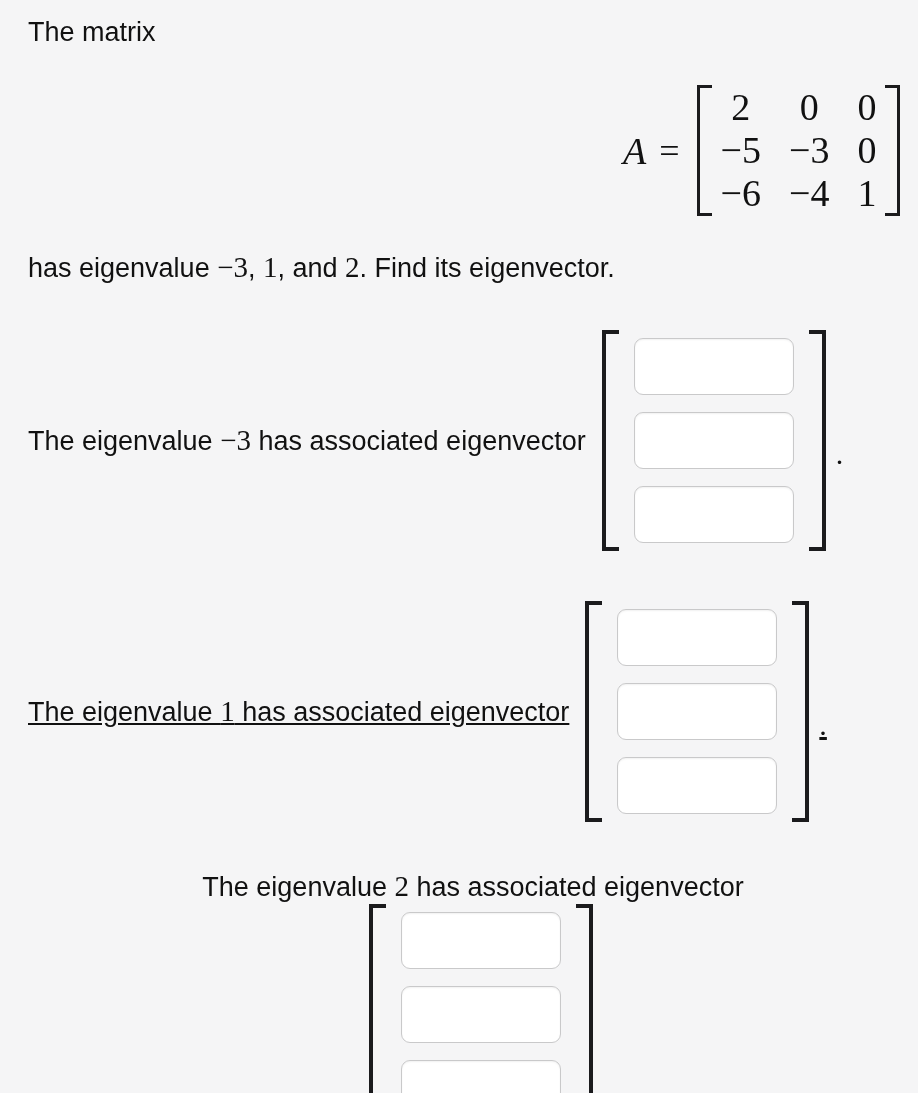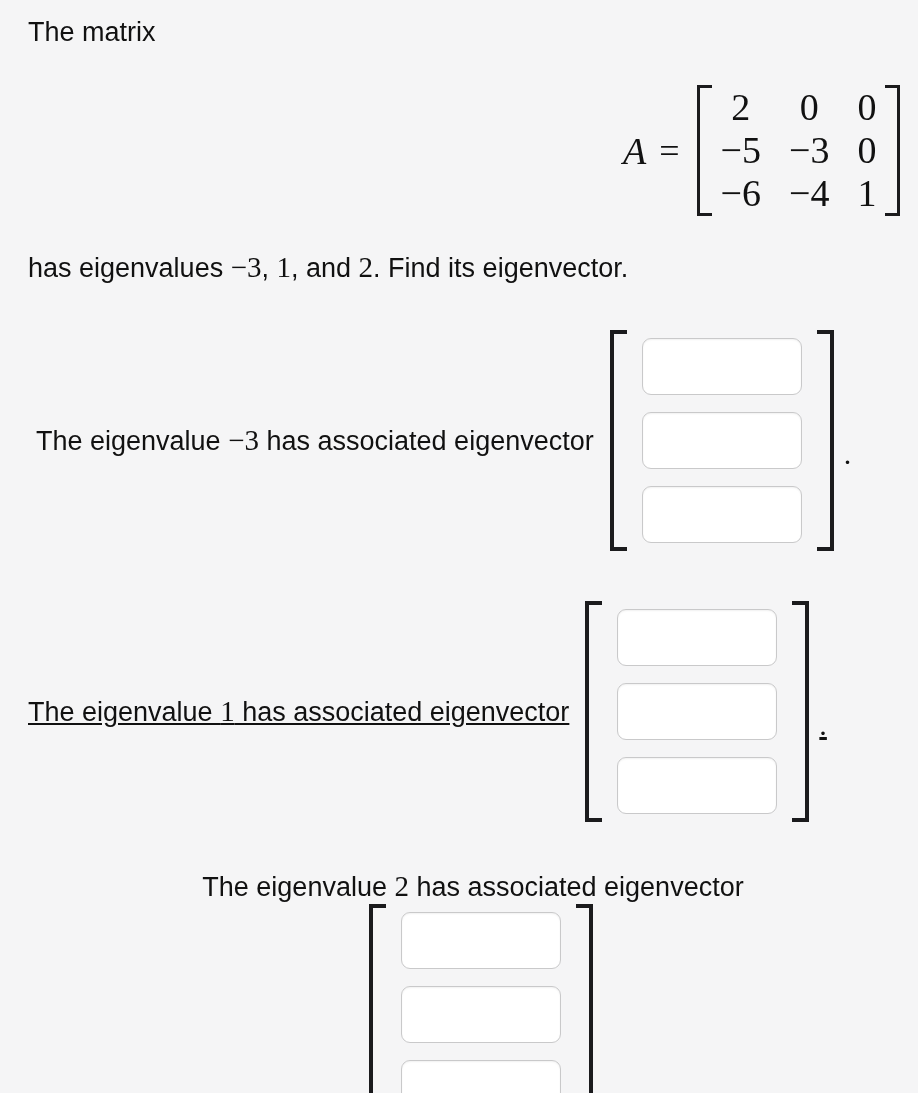--- a/index.html
+++ b/index.html
@@ -60,21 +60,21 @@
   .num {
     font-family: "Liberation Serif", serif;
     font-size: 29px;
   }
 
   
   .qrow {
     display: flex;
     align-items: center;
   }
-  .qrow.q0 { margin-top: 45px; margin-left: 8px; }
+  .qrow.q0 { margin-top: 45px; }
   .qrow.q1 { margin-top: 50px; text-decoration: underline; }
   .qrow.q2 { margin-top: 47px; flex-direction: column; }
   .qlabel {
     margin: 0;
     font-size: 27px;
     line-height: 34px;
   }
   .vector {
     display: flex;
     align-items: stretch;
@@ -129,21 +129,21 @@
         <span class="mcell">−3</span>
         <span class="mcell">0</span>
         <span class="mcell">−6</span>
         <span class="mcell">−4</span>
         <span class="mcell">1</span>
       </div>
       <div class="mbracket right"></div>
     </div>
   </div>
 
-  <p class="eigenline"><span>has eigenvalues </span><span class="num">−3</span><span>, </span><span class="num">1</span><span>, and </span><span class="num">2</span><span>. Find its eigenvector.</span></p>
+  <p class="eigenline"><span>has eigenvalue </span><span class="num">−3</span><span>, </span><span class="num">1</span><span>, and </span><span class="num">2</span><span>. Find its eigenvector.</span></p>
 
   <div class="qrow q0">
     <p class="qlabel"><span>The eigenvalue </span><span class="num">−3</span><span> has associated eigenvector</span></p>
     <div class="vector">
       <div class="bracket left"></div>
       <div class="inputs">
         <input class="ansbox" placeholder="" style="">
         <input class="ansbox" placeholder="" style="">
         <input class="ansbox" placeholder="" style="">
       </div>

